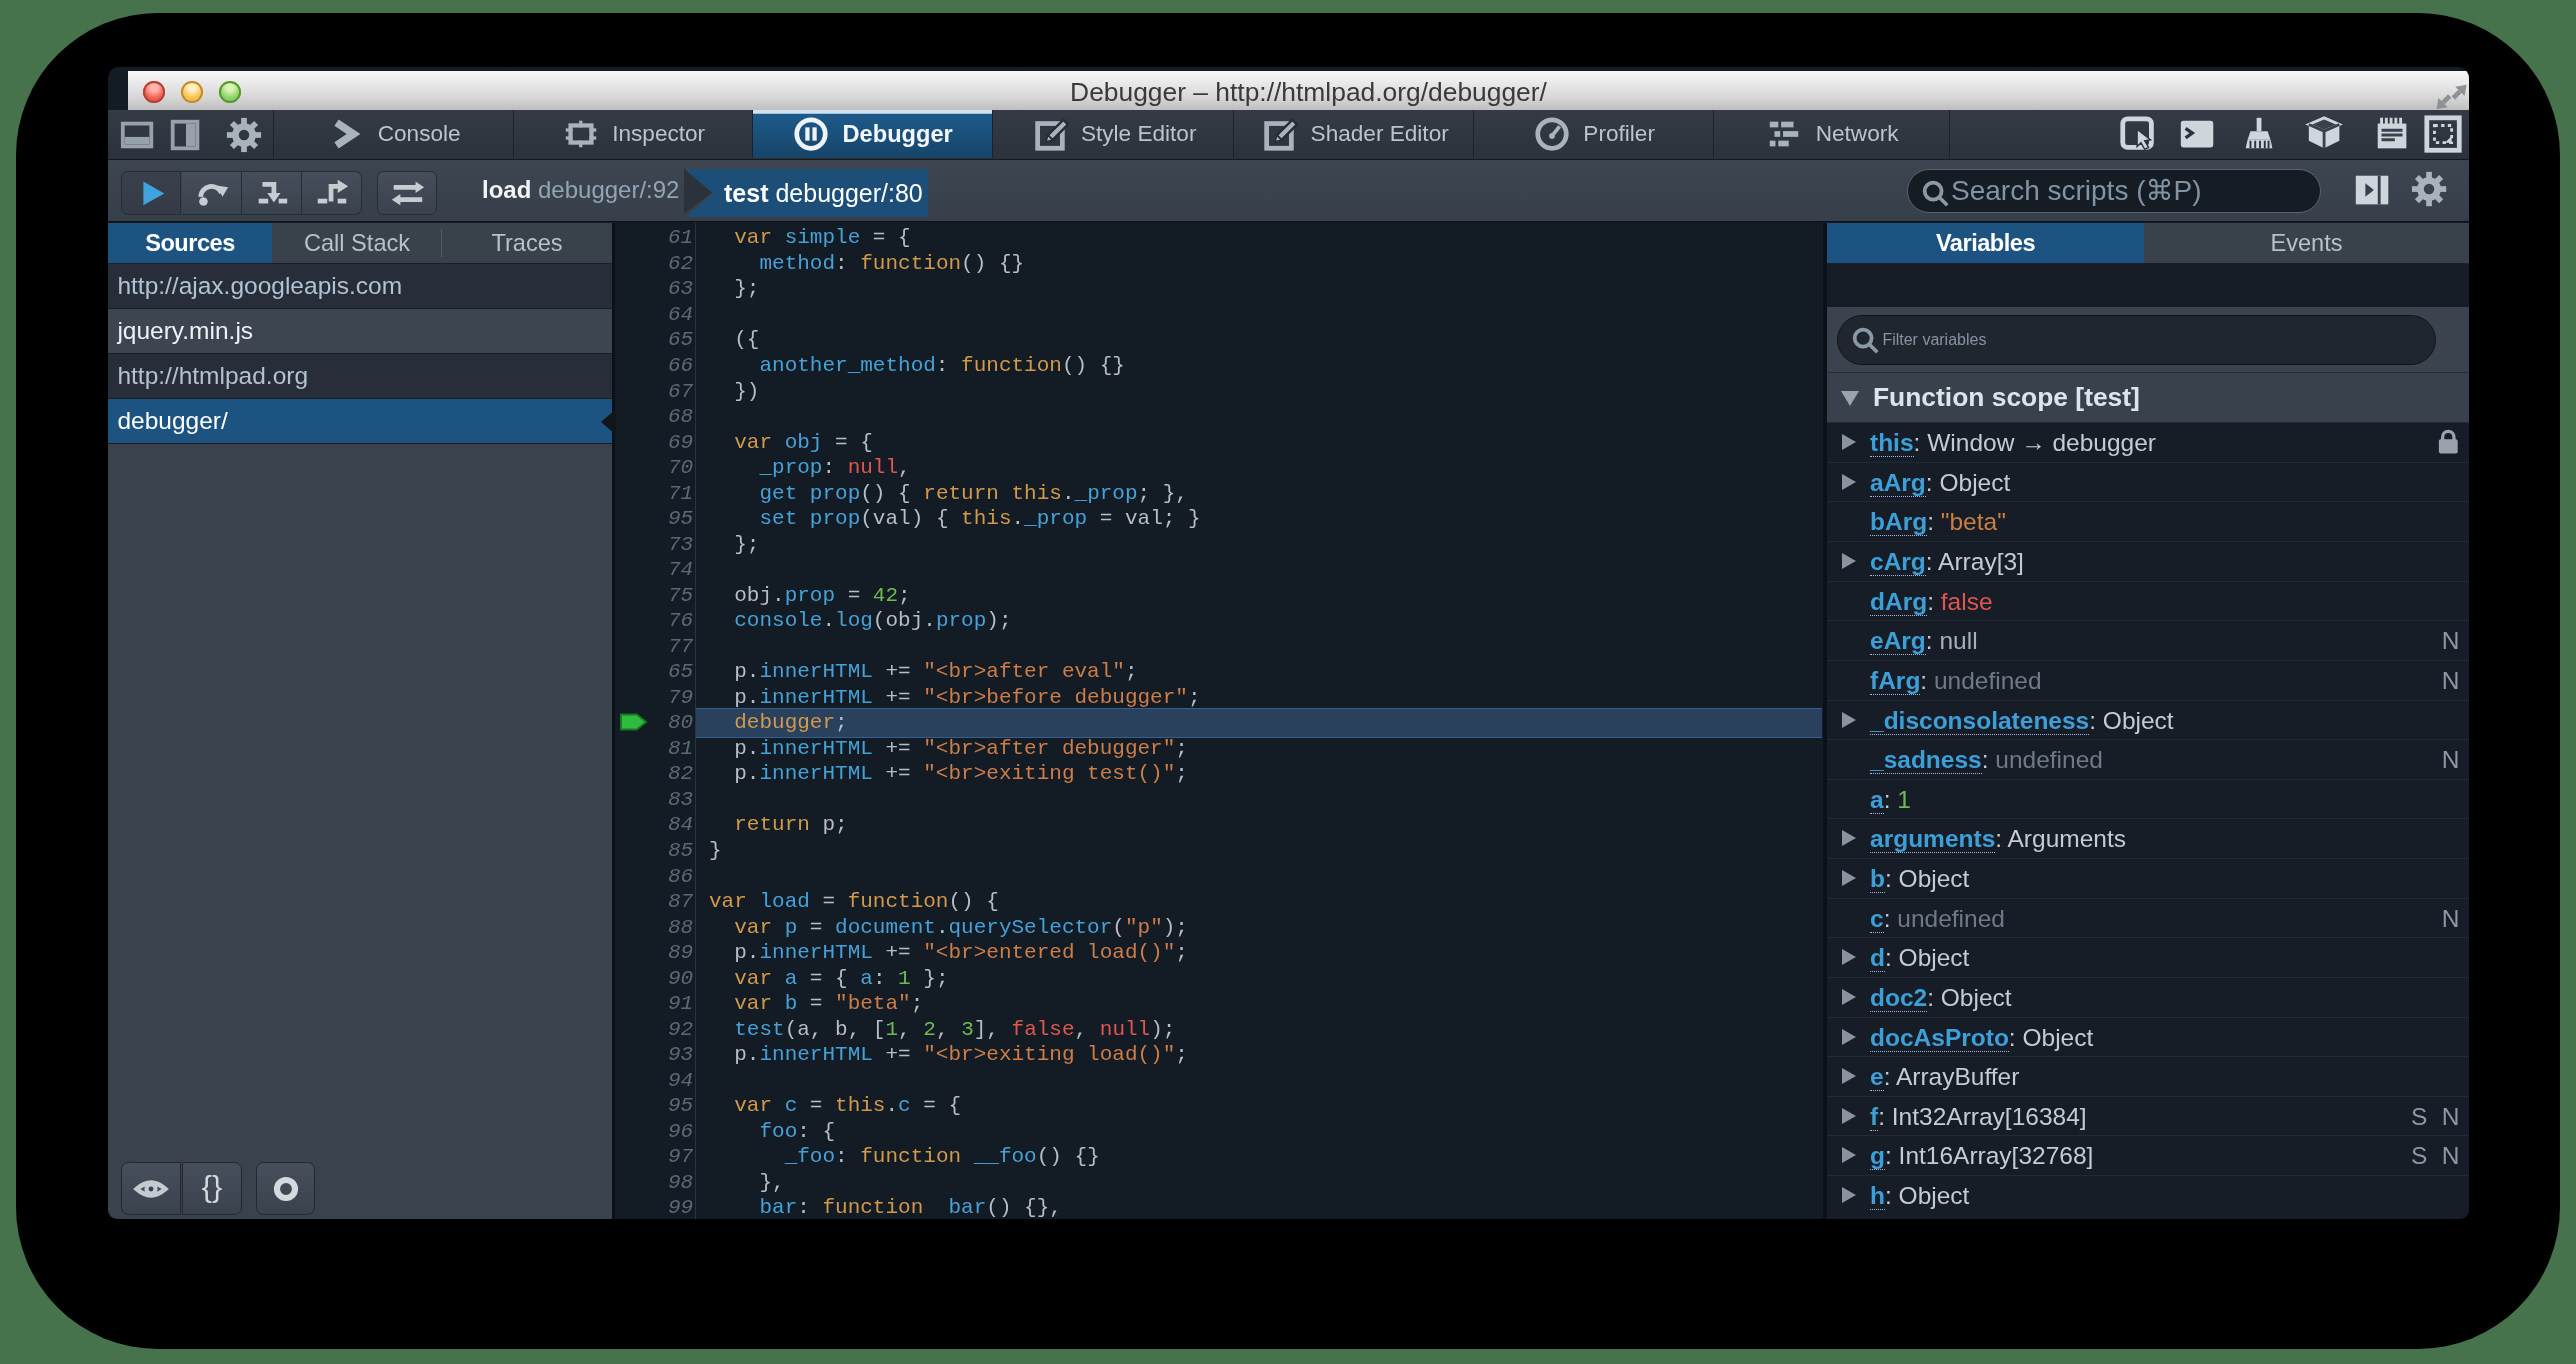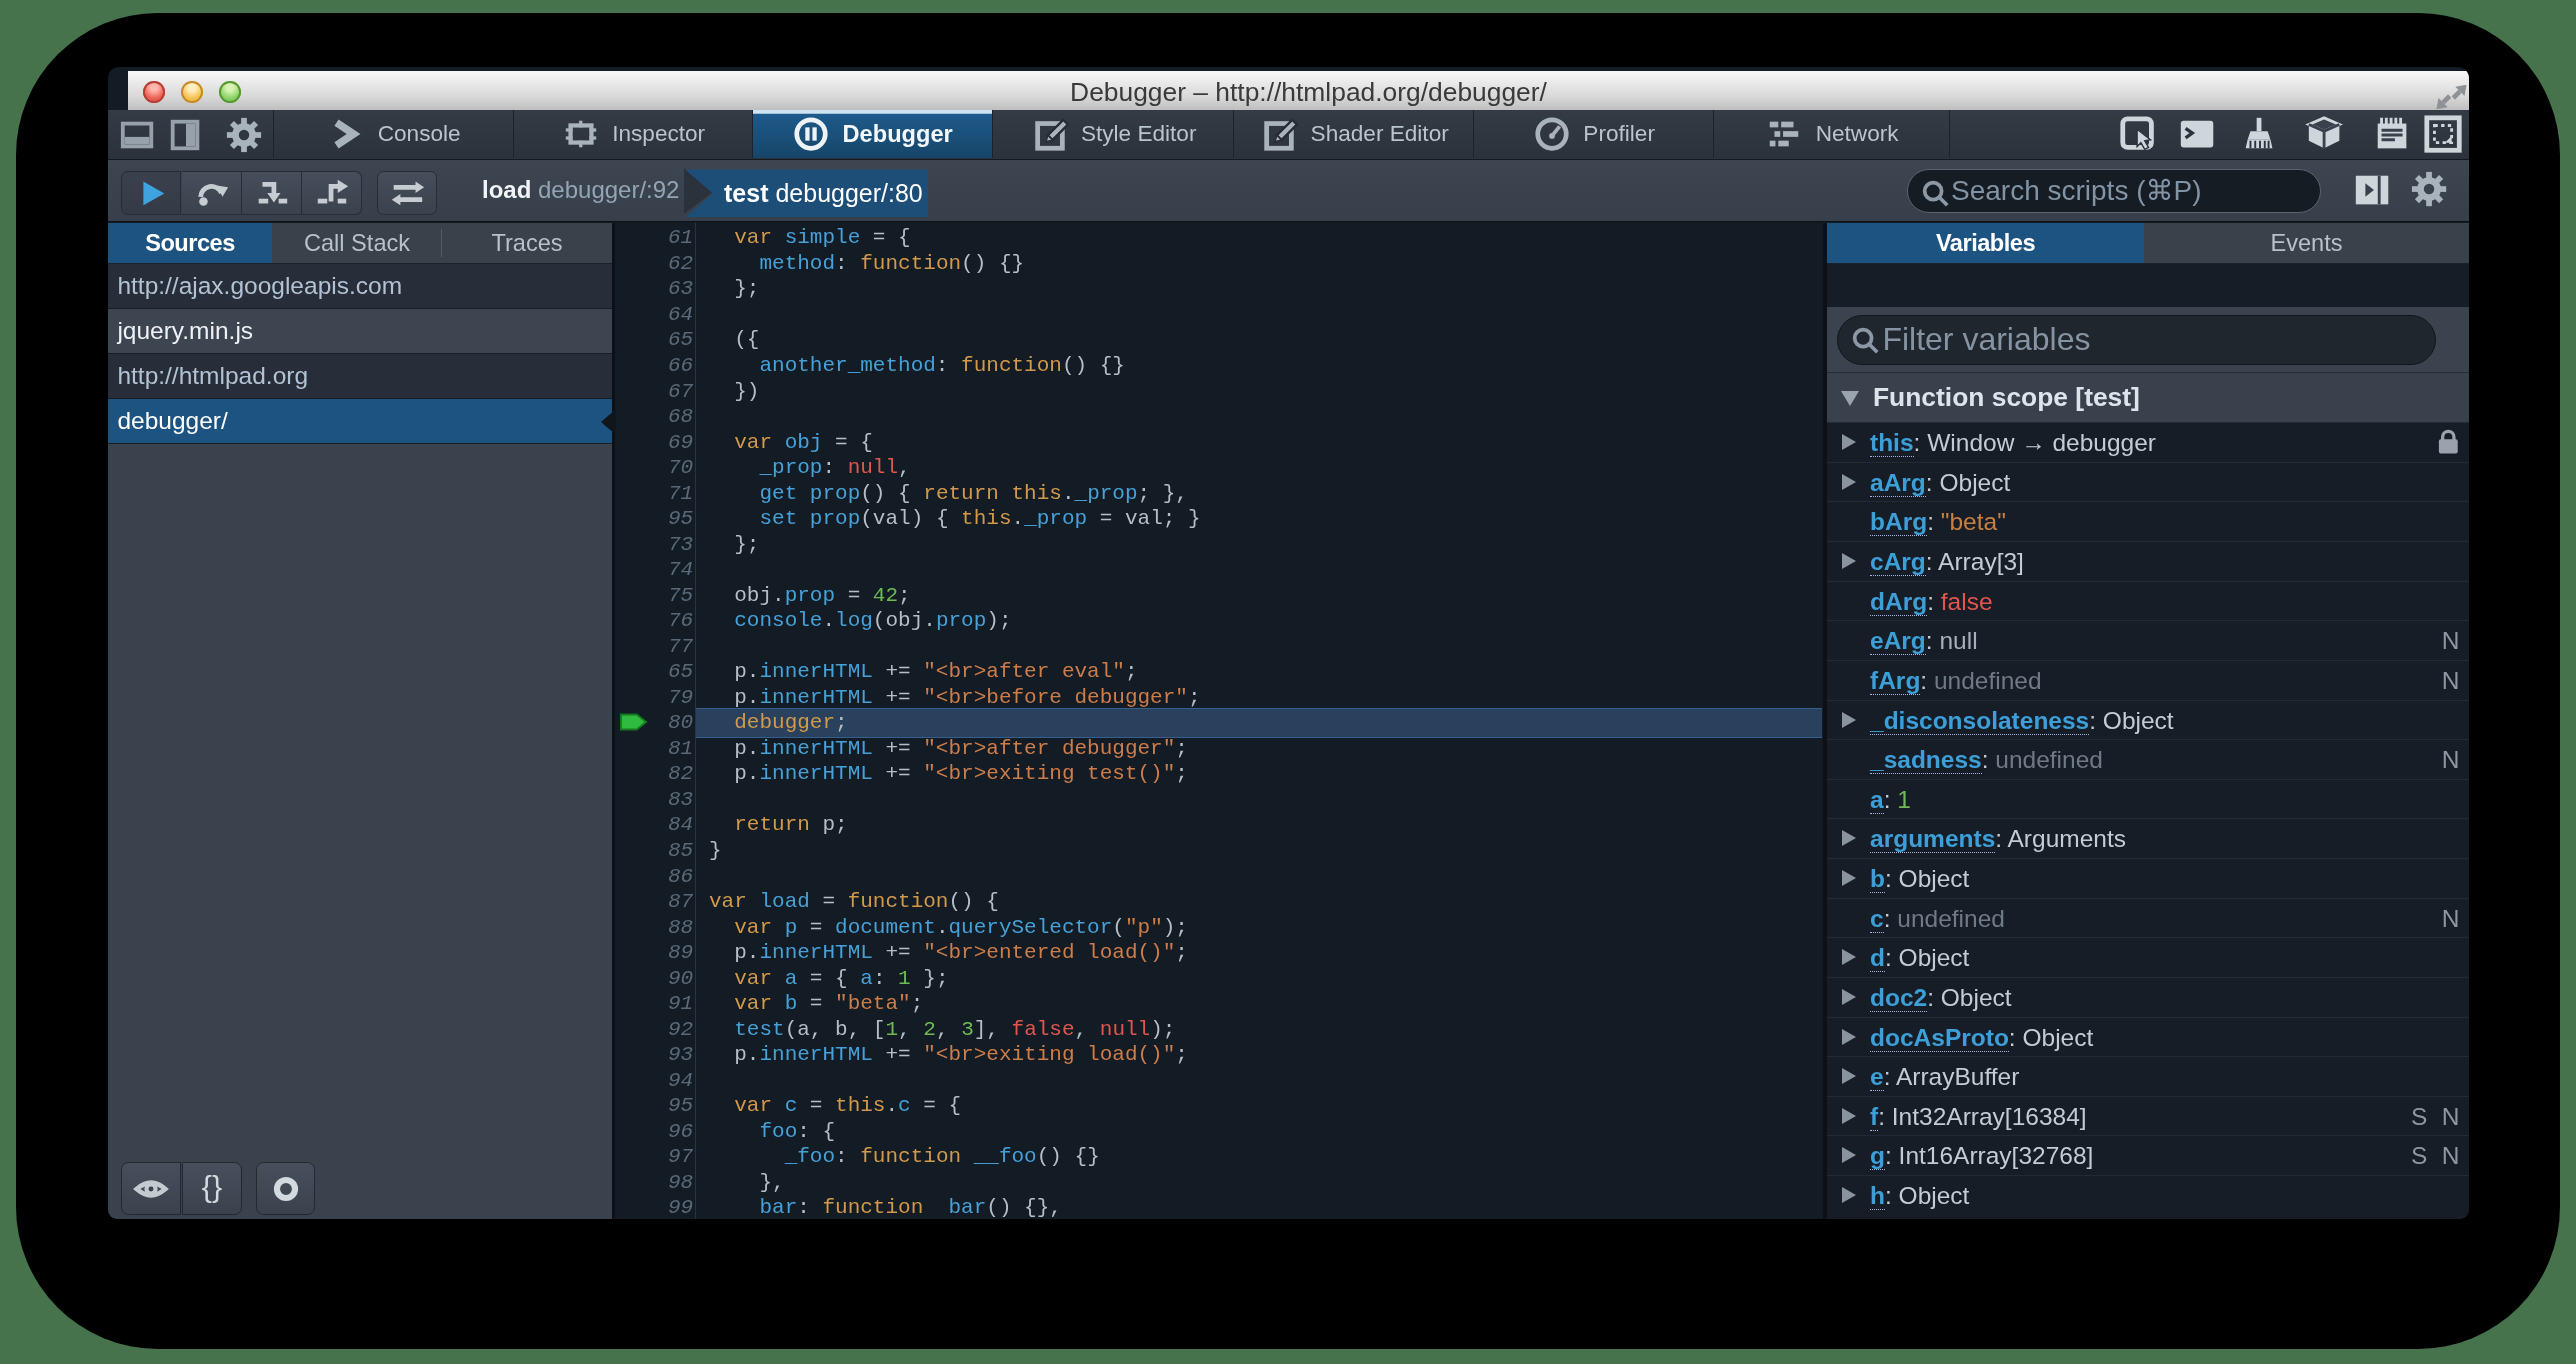--- a/index.html
+++ b/index.html
@@ -51,21 +51,21 @@
 .ln { position:absolute; right:1.9px; width:57px; text-align:right; font-family:"Liberation Mono", monospace; font-size:21px; line-height:25.5px; color:#5a6977; }
 .cl { position:absolute; left:94px; font-family:"Liberation Mono", monospace; font-size:21px; line-height:25.5px; color:#b6bdc7; white-space:pre; }
 .k { color:#d2994a; } .p { color:#46a1d8; } .s { color:#cd7d49; } .n { color:#6dbb52; } .a { color:#e0574e; }
 #dbgarrow { position:absolute; left:4.7px; top:489px; }
 #rpanel { position:absolute; left:1719px; top:0; width:642px; height:996px; background:#161d27; }
 #rphead { position:absolute; left:0; top:0; width:642px; height:41px; background:#39414b; border-bottom:0.9px solid #1c2128; }
 #rpvars { position:absolute; left:0; top:0; width:317px; height:40px; line-height:40px; text-align:center; color:#fff; font-weight:bold; font-size:23.6px; letter-spacing:-0.5px; background:#1d5380; }
 #rpevents { position:absolute; left:317px; top:0; width:325px; height:40px; line-height:40px; text-align:center; color:#b7c1ca; font-size:23.6px; }
 #addwatch { position:absolute; left:0; top:41px; width:642px; height:40px; background:#151b24; line-height:40px; font-size:23.6px; color:#a7b3c0; padding-left:15px; border-bottom:3.8px solid #0b0e13; }
 #filterwrap { position:absolute; left:0; top:84px; width:642px; height:66px; background:#3a434e; border-bottom:0.9px solid #262c35; }
-#filter { position:absolute; left:10.4px; top:7.5px; width:599px; height:50px; border:1.9px solid #12161c; border-radius:25.5px; background:#20262e; line-height:47px; font-size:32px; color:#8593a2; padding-left:44px; }
+#filter { position:absolute; left:10.4px; top:7.5px; width:599px; height:50px; border:1.9px solid #12161c; border-radius:25.5px; background:#20262e; line-height:47px; font-size:16px; color:#8593a2; padding-left:44px; }
 #filter svg { position:absolute; left:10.4px; top:8.5px; }
 #scopehead { position:absolute; left:0; top:150px; width:642px; height:49px; background:#39414c; line-height:49px; }
 #scopehead .lbl { position:absolute; left:46px; font-size:26.4px; font-weight:bold; color:#dde5ec; }
 #scopehead .dtri { position:absolute; left:14px; top:18px; width:0; height:0; border-top:15px solid #9aa4ad; border-left:9.4px solid transparent; border-right:9.4px solid transparent; }
 .vrow { position:absolute; left:0; width:642px; height:40px; border-top:0.9px solid #232a34; line-height:39px; font-size:24.5px; color:#c3cbd3; }
 .vrow .tri { position:absolute; left:15px; top:11.3px; width:0; height:0; border-left:14px solid #8a949e; border-top:8.5px solid transparent; border-bottom:8.5px solid transparent; }
 .vname { font-weight:bold; color:#3d9fd8; border-bottom:1.9px dotted #aab4e8; }
 .vrow > span.vname { position:relative; margin-left:43px; }
 .flags { position:absolute; right:5.7px; top:0; font-size:24.5px; color:#8d97a2; letter-spacing:3.8px; }
 .lock { position:absolute; right:9.4px; top:5.7px; }

